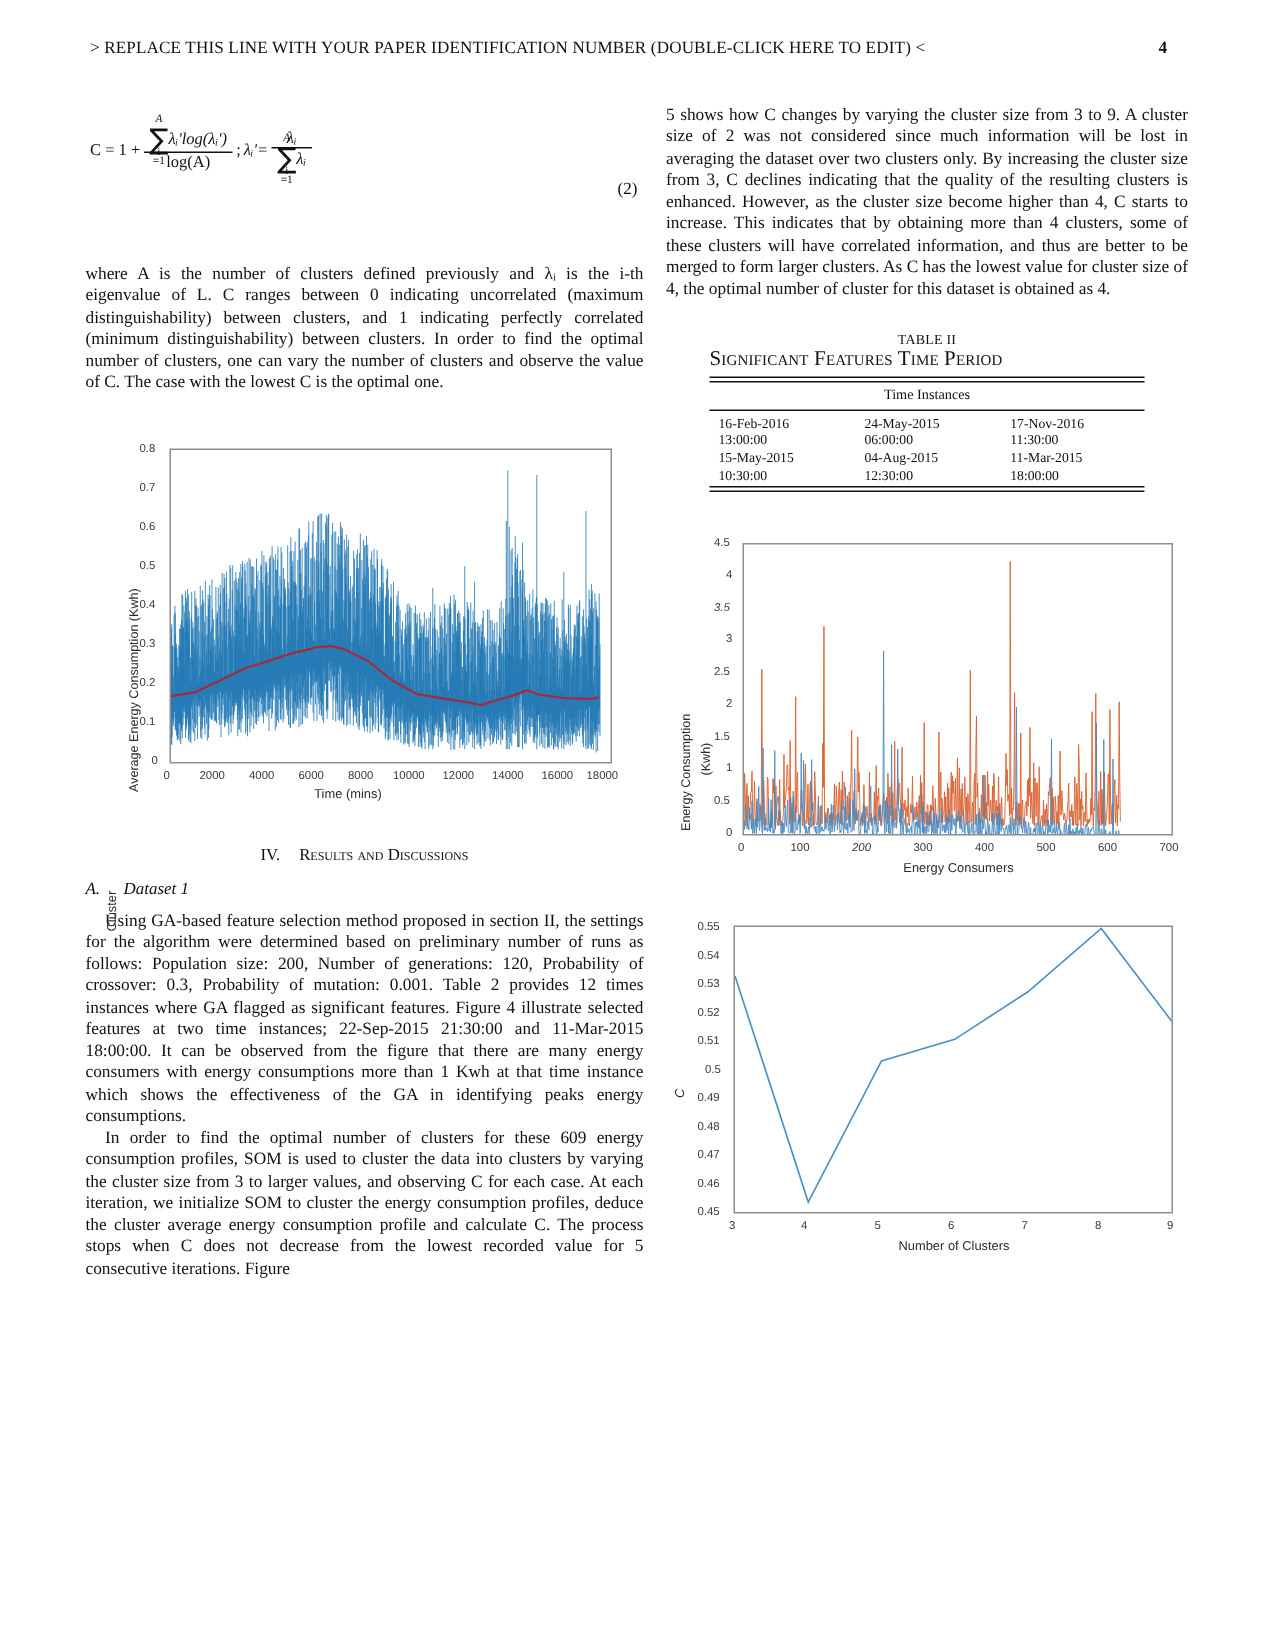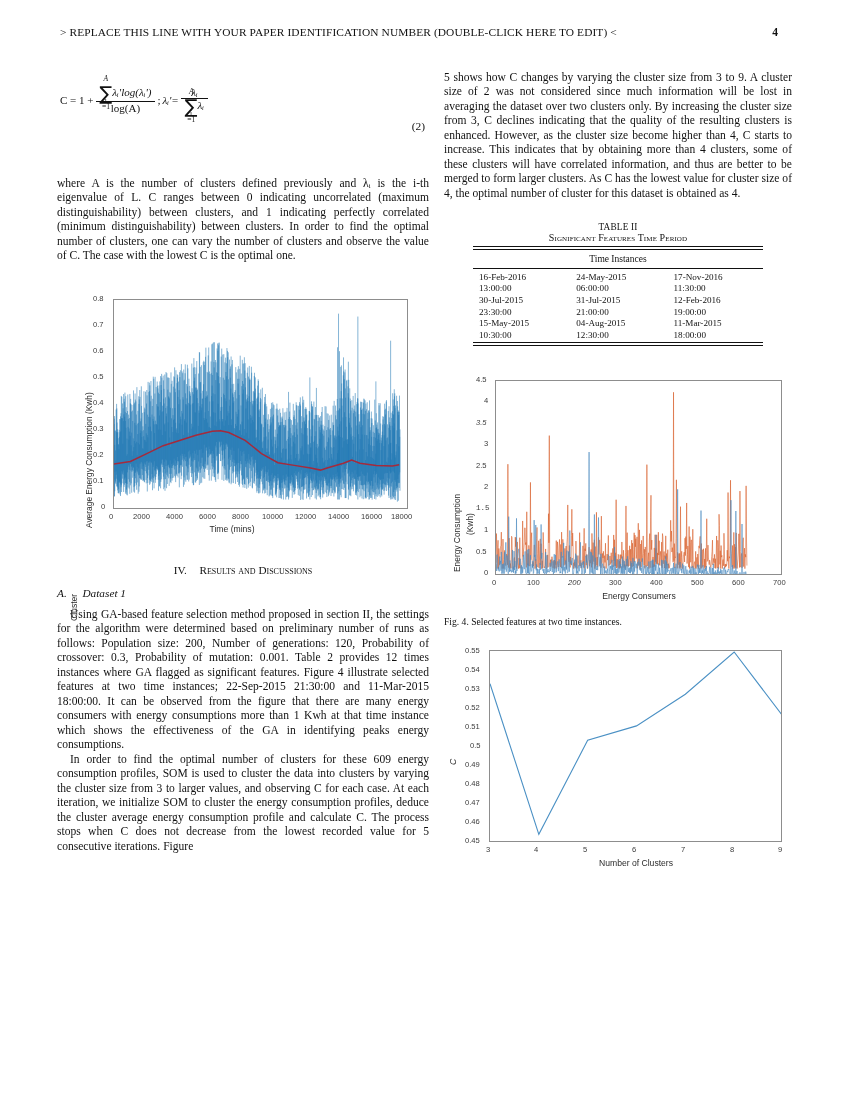--- a/index.html
+++ b/index.html
@@ -76,21 +76,21 @@
   }
   .ax-title.rot{transform-origin:0 0;transform:rotate(-90deg);}
 
   
   .tbl-wrap{position:relative;width:290px;margin:0 auto;}
   .tbl-title{
     text-align:center;font-size:9.3px;font-family:"Liberation Serif",serif;
     letter-spacing:.15px;
   }
   .tbl-sub{
-    text-align:center;font-size:10px;font-family:"Liberation Serif",serif;
+    text-align:left;font-size:14px;font-family:"Liberation Serif",serif;
     font-variant:small-caps;letter-spacing:.1px;margin-top:0px;
   }
   table.t2{
     border-collapse:collapse;width:100%;margin-top:3px;
     font-family:"Liberation Serif",serif;font-size:9.2px;
   }
   table.t2 td{
     padding:0 0 0 6px;vertical-align:top;line-height:1.26;font-size:9.15px;
     white-space:nowrap;
   }
@@ -211,34 +211,20 @@
                 <span class="cellline">24-May-2015</span>
                 <span class="cellline">06:00:00</span>
               </td>
               <td>
                 <span class="cellline">17-Nov-2016</span>
                 <span class="cellline">11:30:00</span>
               </td>
             </tr>
             <tr>
               <td>
-                <span class="cellline">30-Jul-2015</span>
-                <span class="cellline">23:30:00</span>
-              </td>
-              <td>
-                <span class="cellline">31-Jul-2015</span>
-                <span class="cellline">21:00:00</span>
-              </td>
-              <td>
-                <span class="cellline">12-Feb-2016</span>
-                <span class="cellline">19:00:00</span>
-              </td>
-            </tr>
-            <tr>
-              <td>
                 <span class="cellline">15-May-2015</span>
                 <span class="cellline">10:30:00</span>
               </td>
               <td>
                 <span class="cellline">04-Aug-2015</span>
                 <span class="cellline">12:30:00</span>
               </td>
               <td>
                 <span class="cellline">11-Mar-2015</span>
                 <span class="cellline">18:00:00</span>
@@ -253,21 +239,21 @@
     <div class="figbox" style="height:240px;margin-top:26px;">
       <div class="ax-title rot" style="left:8px;top:200px;font-size:8.4px;">Energy Consumption</div>
       <div class="ax-title rot" style="left:21px;top:163px;font-size:8.4px;">(Kwh)</div>
 
       <div class="tick-lbl" style="left:32px;top:3px;">4.5</div>
       <div class="tick-lbl" style="left:40px;top:24px;">4</div>
       <div class="tick-lbl" style="left:32px;top:46px;font-style:italic;">3.5</div>
       <div class="tick-lbl" style="left:40px;top:67px;">3</div>
       <div class="tick-lbl" style="left:32px;top:89px;">2.5</div>
       <div class="tick-lbl" style="left:40px;top:110px;">2</div>
-      <div class="tick-lbl" style="left:32px;top:132px;font-family:Liberation Mono, monospace;">1.5</div>
+      <div class="tick-lbl" style="left:32px;top:132px;">1.5</div>
       <div class="tick-lbl" style="left:40px;top:153px;">1</div>
       <div class="tick-lbl" style="left:32px;top:175px;">0.5</div>
       <div class="tick-lbl" style="left:40px;top:196px;">0</div>
 
       <div class="axis-frame" style="left:51px;top:8px;width:287px;height:195px;overflow:hidden;">
         <svg width="287" height="195" viewBox="0 0 287 195" preserveAspectRatio="none">
           <path id="f4orange" stroke="#d95f2b" stroke-width="0.6" fill="none" d="M0.00 181.60 L0.41 152.56 L0.82 165.84 L1.23 187.57 L1.64 166.53 L2.05 159.30 L2.46 187.62 L2.87 167.47 L3.28 180.84 L3.69 184.13 L4.10 174.64 L4.51 165.44 L4.92 165.00 L5.33 151.12 L5.74 176.30 L6.15 187.63 L6.56 180.95 L6.97 158.09 L7.38 178.27 L7.79 187.63 L8.20 181.77 L8.61 169.42 L9.02 180.95 L9.43 181.97 L9.84 184.63 L10.25 179.25 L10.66 172.97 L11.07 177.01 L11.48 183.84 L11.89 83.20 L12.30 183.34 L12.71 186.66 L13.12 157.10 L13.53 171.85 L13.94 187.63 L14.35 182.48 L14.76 186.46 L15.17 187.19 L15.58 155.24 L15.99 156.67 L16.40 181.66 L16.81 187.44 L17.22 187.60 L17.63 187.57 L18.04 177.93 L18.45 176.49 L18.86 186.17 L19.27 156.14 L19.68 165.70 L20.09 156.60 L20.50 187.60 L20.91 176.08 L21.32 160.92 L21.73 181.73 L22.14 184.27 L22.55 187.62 L22.96 176.86 L23.37 187.23 L23.78 156.67 L24.19 183.38 L24.60 186.87 L25.01 187.49 L25.42 185.38 L25.83 184.11 L26.24 179.53 L26.65 139.96 L27.06 175.51 L27.47 170.63 L27.88 166.89 L28.29 161.71 L28.70 146.89 L29.11 146.93 L29.52 163.67 L29.93 161.51 L30.34 186.46 L30.75 130.79 L31.16 179.97 L31.57 184.24 L31.98 172.48 L32.39 184.81 L32.80 164.39 L33.21 169.06 L33.62 185.10 L34.03 185.05 L34.44 101.40 L34.85 178.76 L35.26 157.88 L35.67 151.71 L36.08 177.50 L36.49 185.81 L36.90 181.34 L37.31 185.05 L37.72 183.99 L38.13 164.05 L38.54 163.96 L38.95 187.61 L39.36 182.78 L39.77 178.29 L40.18 187.45 L40.59 157.38 L41.00 146.47 L41.41 172.11 L41.82 186.07 L42.23 181.80 L42.64 159.76 L43.05 187.04 L43.46 179.12 L43.87 165.52 L44.28 157.87 L44.69 184.12 L45.10 162.73 L45.51 187.59 L45.92 187.36 L46.33 179.74 L46.74 187.02 L47.15 151.42 L47.56 163.92 L47.97 185.18 L48.38 186.93 L48.79 185.41 L49.20 184.89 L49.61 167.93 L50.02 187.11 L50.43 187.33 L50.84 187.47 L51.25 186.50 L51.66 173.86 L52.07 186.24 L52.48 132.71 L52.89 161.84 L53.30 54.60 L53.71 182.29 L54.12 185.71 L54.53 178.70 L54.94 185.59 L55.35 182.04 L55.76 175.87 L56.17 175.74 L56.58 179.85 L56.99 186.83 L57.40 184.51 L57.81 179.26 L58.22 187.63 L58.63 179.01 L59.04 187.38 L59.45 180.35 L59.86 183.72 L60.27 159.59 L60.68 187.54 L61.09 182.01 L61.50 160.86 L61.91 169.56 L62.32 185.97 L62.73 184.21 L63.14 165.03 L63.55 158.43 L63.96 177.70 L64.37 186.02 L64.78 163.38 L65.19 186.20 L65.60 151.11 L66.01 176.73 L66.42 174.67 L66.83 158.31 L67.24 165.29 L67.65 169.39 L68.06 184.43 L68.47 180.36 L68.88 167.42 L69.29 183.51 L69.70 176.29 L70.11 165.02 L70.52 187.46 L70.93 162.91 L71.34 156.39 L71.75 123.93 L72.16 169.70 L72.57 176.76 L72.98 180.84 L73.39 164.54 L73.80 183.90 L74.21 186.40 L74.62 175.99 L75.03 183.79 L75.44 154.53 L75.85 128.27 L76.26 165.07 L76.67 151.99 L77.08 166.09 L77.49 187.63 L77.90 181.89 L78.31 184.70 L78.72 180.81 L79.13 186.25 L79.54 185.23 L79.95 160.06 L80.36 180.57 L80.77 185.25 L81.18 187.41 L81.59 177.93 L82.00 174.59 L82.41 181.29 L82.82 182.39 L83.23 185.15 L83.64 151.66 L84.05 183.61 L84.46 184.96 L84.87 179.29 L85.28 187.26 L85.69 183.37 L86.10 183.51 L86.51 183.66 L86.92 164.84 L87.33 183.22 L87.74 171.84 L88.15 147.33 L88.56 187.55 L88.97 167.77 L89.38 169.91 L89.79 162.39 L90.20 184.14 L90.61 173.59 L91.02 184.40 L91.43 187.61 L91.84 187.39 L92.25 173.92 L92.66 173.03 L93.07 166.14 L93.48 185.24 L93.89 179.10 L94.30 182.12 L94.71 177.91 L95.12 168.39 L95.53 186.36 L95.94 152.43 L96.35 166.94 L96.76 183.31 L97.17 161.64 L97.58 179.81 L97.99 180.74 L98.40 158.77 L98.81 187.63 L99.22 165.52 L99.63 184.96 L100.04 185.47 L100.45 131.30 L100.86 184.13 L101.27 176.03 L101.68 185.72 L102.09 167.22 L102.50 156.19 L102.91 173.48 L103.32 159.32 L103.73 158.90 L104.14 170.27 L104.55 174.28 L104.96 186.89 L105.37 135.12 L105.78 182.50 L106.19 181.15 L106.60 172.43 L107.01 177.03 L107.42 170.31 L107.83 187.04 L108.24 178.63 L108.65 174.65 L109.06 181.43 L109.47 162.23 L109.88 187.34 L110.29 187.41 L110.70 180.19 L111.11 173.06 L111.52 179.12 L111.93 174.10 L112.34 154.45 L112.75 184.50 L113.16 183.28 L113.57 183.51 L113.98 174.97 L114.39 180.92 L114.80 183.52 L115.21 171.72 L115.62 181.69 L116.03 179.95 L116.44 173.48 L116.85 167.37 L117.26 185.82 L117.67 153.94 L118.08 179.75 L118.49 158.77 L118.90 184.77 L119.31 171.79 L119.72 184.98 L120.13 118.73 L120.54 187.04 L120.95 178.16 L121.36 178.33 L121.77 186.62 L122.18 173.32 L122.59 174.04 L123.00 187.44 L123.41 180.21 L123.82 187.38 L124.23 173.63 L124.64 186.71 L125.05 173.73 L125.46 177.43 L125.87 160.98 L126.28 174.14 L126.69 182.66 L127.10 186.60 L127.51 169.24 L127.92 178.77 L128.33 185.33 L128.74 183.18 L129.15 187.63 L129.56 171.37 L129.97 124.95 L130.38 185.25 L130.79 170.36 L131.20 151.67 L131.61 185.21 L132.02 169.15 L132.43 185.51 L132.84 178.52 L133.25 178.29 L133.66 164.77 L134.07 184.91 L134.48 168.19 L134.89 187.61 L135.30 179.92 L135.71 159.14 L136.12 185.92 L136.53 162.21 L136.94 181.19 L137.35 185.05 L137.76 168.67 L138.17 151.78 L138.58 180.90 L138.99 154.12 L139.40 165.84 L139.81 157.67 L140.22 177.49 L140.63 173.90 L141.04 155.83 L141.45 187.36 L141.86 184.01 L142.27 142.24 L142.68 181.92 L143.09 184.05 L143.50 148.87 L143.91 187.63 L144.32 173.91 L144.73 163.00 L145.14 185.97 L145.55 159.34 L145.96 180.75 L146.37 177.69 L146.78 172.04 L147.19 154.95 L147.60 172.72 L148.01 184.11 L148.42 168.26 L148.83 187.34 L149.24 165.92 L149.65 171.64 L150.06 185.64 L150.47 171.96 L150.88 83.63 L151.29 185.22 L151.70 184.25 L152.11 175.56 L152.52 171.78 L152.93 187.62 L153.34 158.97 L153.75 152.62 L154.16 186.67 L154.57 136.85 L154.98 114.25 L155.39 168.54 L155.80 159.05 L156.21 186.66 L156.62 184.45 L157.03 175.97 L157.44 185.92 L157.85 184.72 L158.26 166.90 L158.67 185.62 L159.08 153.75 L159.49 180.75 L159.90 167.40 L160.31 182.63 L160.72 153.81 L161.13 182.82 L161.54 171.90 L161.95 183.56 L162.36 151.21 L162.77 174.05 L163.18 159.76 L163.59 184.33 L164.00 175.73 L164.41 170.39 L164.82 178.16 L165.23 184.76 L165.64 161.11 L166.05 186.83 L166.46 152.58 L166.87 155.89 L167.28 182.81 L167.69 176.35 L168.10 170.52 L168.51 186.98 L168.92 174.54 L169.33 177.56 L169.74 154.85 L170.15 187.63 L170.56 172.51 L170.97 184.25 L171.38 178.82 L171.79 168.69 L172.20 187.15 L172.61 182.65 L173.02 187.37 L173.43 186.78 L173.84 183.61 L174.25 166.62 L174.66 139.28 L175.07 160.47 L175.48 150.00 L175.89 171.06 L176.30 166.65 L176.71 170.17 L177.12 181.22 L177.53 11.27 L177.94 179.61 L178.35 162.59 L178.76 187.00 L179.17 175.79 L179.58 176.64 L179.99 157.67 L180.40 98.80 L180.81 170.57 L181.22 187.30 L181.63 171.43 L182.04 182.81 L182.45 183.65 L182.86 172.53 L183.27 187.40 L183.68 172.42 L184.09 186.20 L184.50 125.67 L184.91 187.62 L185.32 176.44 L185.73 170.28 L186.14 185.86 L186.55 187.56 L186.96 184.16 L187.37 173.87 L187.78 173.52 L188.19 171.12 L188.60 180.97 L189.01 157.18 L189.42 174.62 L189.83 155.63 L190.24 167.86 L190.65 121.97 L191.06 182.55 L191.47 173.57 L191.88 164.96 L192.29 180.96 L192.70 186.13 L193.11 145.49 L193.52 187.58 L193.93 155.64 L194.34 161.68 L194.75 181.28 L195.16 158.96 L195.57 158.98 L195.98 187.01 L196.39 178.76 L196.80 148.20 L197.21 184.31 L197.62 186.80 L198.03 183.69 L198.44 181.29 L198.85 180.59 L199.26 187.44 L199.67 170.36 L200.08 187.63 L200.49 178.83 L200.90 176.35 L201.31 185.69 L201.72 173.05 L202.13 179.42 L202.54 187.59 L202.95 164.85 L203.36 167.23 L203.77 159.22 L204.18 155.33 L204.59 185.25 L205.00 187.58 L205.41 162.52 L205.82 186.77 L206.23 168.67 L206.64 185.64 L207.05 185.14 L207.46 167.73 L207.87 173.08 L208.28 187.63 L208.69 178.01 L209.10 186.05 L209.51 167.38 L209.92 187.43 L210.33 169.84 L210.74 137.74 L211.15 180.46 L211.56 179.24 L211.97 164.11 L212.38 176.05 L212.79 180.48 L213.20 183.66 L213.61 179.12 L214.02 181.25 L214.43 185.85 L214.84 186.52 L215.25 183.25 L215.66 175.74 L216.07 170.67 L216.48 159.14 L216.89 183.98 L217.30 177.42 L217.71 180.32 L218.12 181.73 L218.53 173.39 L218.94 187.07 L219.35 177.72 L219.76 187.52 L220.17 176.48 L220.58 154.97 L220.99 185.11 L221.40 187.21 L221.81 159.28 L222.22 166.78 L222.63 187.62 L223.04 133.26 L223.45 144.73 L223.86 183.45 L224.27 169.73 L224.68 187.63 L225.09 164.54 L225.50 176.13 L225.91 174.40 L226.32 187.50 L226.73 179.92 L227.14 178.50 L227.55 184.79 L227.96 152.25 L228.37 168.46 L228.78 187.46 L229.19 183.18 L229.60 186.00 L230.01 182.95 L230.42 185.16 L230.83 183.14 L231.24 169.16 L231.65 180.24 L232.06 111.52 L232.47 178.92 L232.88 187.61 L233.29 175.60 L233.70 177.19 L234.11 161.22 L234.52 99.23 L234.93 168.41 L235.34 172.76 L235.75 181.00 L236.16 185.94 L236.57 164.49 L236.98 187.59 L237.39 184.04 L237.80 151.40 L238.21 187.50 L238.62 163.19 L239.03 186.30 L239.44 166.05 L239.85 187.20 L240.26 151.90 L240.67 177.93 L241.08 187.58 L241.49 182.97 L241.90 178.15 L242.31 170.93 L242.72 152.99 L243.13 152.78 L243.54 186.49 L243.95 110.07 L244.36 170.64 L244.77 186.20 L245.18 175.83 L245.59 172.42 L246.00 186.83 L246.41 183.47 L246.82 162.02 L247.23 156.74 L247.64 185.60 L248.05 177.73 L248.46 167.14 L248.87 187.63 L249.28 173.30 L249.69 176.14 L250.10 104.87 L250.51 157.97 L250.92 184.55 "></path>
           <path id="f4blue" stroke="#4a89c0" stroke-width="0.6" fill="none" d="M0.00 183.18 L0.41 190.00 L0.82 174.22 L1.23 173.50 L1.64 180.10 L2.05 189.50 L2.46 185.99 L2.87 188.25 L3.28 190.38 L3.69 175.60 L4.10 182.79 L4.51 179.83 L4.92 189.69 L5.33 170.90 L5.74 192.67 L6.15 190.49 L6.56 183.12 L6.97 192.65 L7.38 186.01 L7.79 182.52 L8.20 192.66 L8.61 171.20 L9.02 188.63 L9.43 179.79 L9.84 161.33 L10.25 190.70 L10.66 187.62 L11.07 174.44 L11.48 181.27 L11.89 189.42 L12.30 192.84 L12.71 135.63 L13.12 170.33 L13.53 190.88 L13.94 179.42 L14.35 190.27 L14.76 188.78 L15.17 189.48 L15.58 191.42 L15.99 187.48 L16.40 168.95 L16.81 190.94 L17.22 185.58 L17.63 191.84 L18.04 170.08 L18.45 189.00 L18.86 180.00 L19.27 192.78 L19.68 189.89 L20.09 192.36 L20.50 137.37 L20.91 190.02 L21.32 183.01 L21.73 176.27 L22.14 172.58 L22.55 168.27 L22.96 167.77 L23.37 176.27 L23.78 184.18 L24.19 177.78 L24.60 192.87 L25.01 192.50 L25.42 184.22 L25.83 192.86 L26.24 185.65 L26.65 191.80 L27.06 188.12 L27.47 173.87 L27.88 185.25 L28.29 188.16 L28.70 178.83 L29.11 170.35 L29.52 191.67 L29.93 192.04 L30.34 192.83 L30.75 192.08 L31.16 168.68 L31.57 192.22 L31.98 182.68 L32.39 192.52 L32.80 167.99 L33.21 191.29 L33.62 192.86 L34.03 190.84 L34.44 174.17 L34.85 188.47 L35.26 190.42 L35.67 189.70 L36.08 183.22 L36.49 186.72 L36.90 179.86 L37.31 192.62 L37.72 191.29 L38.13 139.10 L38.54 175.82 L38.95 173.86 L39.36 179.76 L39.77 143.99 L40.18 189.30 L40.59 183.45 L41.00 192.91 L41.41 187.87 L41.82 192.30 L42.23 192.59 L42.64 190.63 L43.05 188.10 L43.46 192.91 L43.87 181.93 L44.28 182.73 L44.69 188.77 L45.10 143.43 L45.51 177.59 L45.92 171.92 L46.33 182.54 L46.74 189.52 L47.15 188.73 L47.56 191.92 L47.97 187.83 L48.38 192.96 L48.79 192.43 L49.20 192.05 L49.61 171.08 L50.02 192.83 L50.43 192.96 L50.84 174.25 L51.25 191.48 L51.66 189.71 L52.07 188.20 L52.48 191.02 L52.89 190.47 L53.30 191.32 L53.71 188.23 L54.12 181.80 L54.53 190.05 L54.94 188.50 L55.35 185.44 L55.76 178.47 L56.17 190.99 L56.58 189.71 L56.99 180.33 L57.40 193.00 L57.81 189.82 L58.22 173.20 L58.63 191.74 L59.04 189.45 L59.45 173.86 L59.86 182.64 L60.27 191.31 L60.68 186.46 L61.09 185.32 L61.50 181.89 L61.91 180.23 L62.32 190.17 L62.73 184.58 L63.14 178.35 L63.55 182.15 L63.96 192.26 L64.37 190.68 L64.78 191.88 L65.19 170.85 L65.60 187.15 L66.01 185.85 L66.42 192.88 L66.83 174.86 L67.24 189.29 L67.65 161.85 L68.06 190.44 L68.47 188.19 L68.88 185.82 L69.29 192.54 L69.70 179.59 L70.11 184.04 L70.52 188.61 L70.93 169.59 L71.34 191.89 L71.75 191.56 L72.16 190.84 L72.57 170.47 L72.98 183.84 L73.39 190.66 L73.80 149.50 L74.21 181.97 L74.62 182.62 L75.03 179.69 L75.44 184.20 L75.85 179.03 L76.26 176.98 L76.67 192.93 L77.08 193.10 L77.49 193.11 L77.90 188.77 L78.31 182.43 L78.72 178.55 L79.13 187.36 L79.54 172.65 L79.95 174.44 L80.36 192.74 L80.77 174.55 L81.18 191.92 L81.59 190.28 L82.00 192.84 L82.41 184.48 L82.82 184.69 L83.23 190.31 L83.64 178.75 L84.05 174.13 L84.46 161.27 L84.87 186.71 L85.28 181.72 L85.69 193.14 L86.10 193.04 L86.51 191.84 L86.92 180.85 L87.33 186.60 L87.74 180.05 L88.15 193.04 L88.56 192.24 L88.97 187.69 L89.38 191.82 L89.79 174.78 L90.20 176.85 L90.61 181.43 L91.02 173.59 L91.43 187.25 L91.84 180.87 L92.25 179.48 L92.66 173.82 L93.07 71.07 L93.48 183.64 L93.89 193.15 L94.30 170.69 L94.71 183.26 L95.12 191.56 L95.53 171.49 L95.94 174.90 L96.35 192.51 L96.76 174.54 L97.17 192.71 L97.58 193.04 L97.99 188.21 L98.40 133.47 L98.81 193.22 L99.22 193.19 L99.63 176.62 L100.04 187.07 L100.45 188.97 L100.86 185.47 L101.27 185.21 L101.68 189.18 L102.09 183.20 L102.50 136.50 L102.91 174.89 L103.32 177.81 L103.73 185.30 L104.14 176.18 L104.55 193.02 L104.96 172.84 L105.37 182.64 L105.78 190.56 L106.19 193.29 L106.60 182.56 L107.01 184.37 L107.42 186.38 L107.83 187.56 L108.24 192.86 L108.65 185.51 L109.06 191.92 L109.47 190.77 L109.88 189.50 L110.29 192.68 L110.70 190.51 L111.11 189.09 L111.52 187.71 L111.93 192.77 L112.34 173.66 L112.75 175.59 L113.16 184.39 L113.57 190.54 L113.98 193.35 L114.39 185.20 L114.80 187.55 L115.21 184.49 L115.62 193.13 L116.03 178.84 L116.44 188.95 L116.85 184.22 L117.26 193.37 L117.67 192.55 L118.08 180.05 L118.49 165.98 L118.90 192.05 L119.31 174.90 L119.72 192.66 L120.13 187.89 L120.54 193.40 L120.95 189.43 L121.36 187.60 L121.77 192.81 L122.18 178.80 L122.59 191.42 L123.00 191.62 L123.41 189.72 L123.82 178.09 L124.23 185.84 L124.64 183.02 L125.05 193.30 L125.46 185.38 L125.87 191.96 L126.28 175.52 L126.69 193.29 L127.10 178.89 L127.51 189.30 L127.92 192.76 L128.33 180.13 L128.74 192.78 L129.15 184.33 L129.56 189.06 L129.97 182.34 L130.38 177.98 L130.79 193.13 L131.20 191.40 L131.61 175.28 L132.02 183.53 L132.43 191.02 L132.84 187.30 L133.25 186.96 L133.66 191.99 L134.07 186.66 L134.48 192.29 L134.89 180.22 L135.30 190.67 L135.71 182.02 L136.12 188.88 L136.53 193.53 L136.94 176.86 L137.35 184.06 L137.76 192.96 L138.17 180.41 L138.58 190.59 L138.99 180.23 L139.40 182.45 L139.81 186.25 L140.22 187.22 L140.63 182.67 L141.04 193.34 L141.45 192.13 L141.86 180.82 L142.27 184.74 L142.68 179.81 L143.09 177.74 L143.50 183.34 L143.91 189.14 L144.32 180.71 L144.73 189.72 L145.14 186.67 L145.55 192.01 L145.96 191.54 L146.37 177.32 L146.78 184.06 L147.19 193.60 L147.60 187.52 L148.01 184.46 L148.42 185.70 L148.83 186.42 L149.24 192.35 L149.65 192.88 L150.06 184.45 L150.47 193.30 L150.88 191.10 L151.29 190.80 L151.70 185.79 L152.11 192.29 L152.52 192.57 L152.93 180.49 L153.34 193.31 L153.75 191.33 L154.16 191.83 L154.57 191.80 L154.98 180.01 L155.39 191.74 L155.80 193.13 L156.21 178.87 L156.62 193.09 L157.03 178.69 L157.44 193.37 L157.85 183.40 L158.26 193.68 L158.67 192.94 L159.08 184.18 L159.49 189.62 L159.90 153.83 L160.31 182.42 L160.72 187.89 L161.13 193.58 L161.54 191.26 L161.95 193.63 L162.36 182.41 L162.77 185.78 L163.18 192.79 L163.59 186.79 L164.00 193.11 L164.41 192.86 L164.82 193.75 L165.23 191.90 L165.64 178.82 L166.05 190.65 L166.46 193.78 L166.87 179.30 L167.28 188.60 L167.69 193.78 L168.10 193.80 L168.51 193.46 L168.92 179.23 L169.33 193.05 L169.74 175.32 L170.15 193.80 L170.56 180.52 L170.97 183.69 L171.38 191.33 L171.79 182.93 L172.20 188.66 L172.61 189.68 L173.02 189.15 L173.43 191.91 L173.84 193.10 L174.25 188.79 L174.66 189.42 L175.07 187.10 L175.48 192.10 L175.89 193.86 L176.30 187.14 L176.71 186.81 L177.12 192.13 L177.53 181.90 L177.94 193.87 L178.35 188.83 L178.76 186.55 L179.17 185.83 L179.58 193.91 L179.99 182.66 L180.40 189.65 L180.81 191.00 L181.22 193.75 L181.63 108.33 L182.04 182.53 L182.45 193.39 L182.86 191.13 L183.27 190.35 L183.68 182.09 L184.09 181.06 L184.50 183.80 L184.91 189.41 L185.32 187.93 L185.73 192.19 L186.14 186.01 L186.55 182.61 L186.96 189.88 L187.37 192.56 L187.78 184.36 L188.19 188.36 L188.60 193.99 L189.01 192.76 L189.42 187.74 L189.83 185.12 L190.24 192.86 L190.65 193.61 L191.06 188.67 L191.47 193.94 L191.88 193.94 L192.29 193.95 L192.70 192.69 L193.11 189.70 L193.52 191.69 L193.93 188.43 L194.34 193.37 L194.75 185.64 L195.16 185.89 L195.57 192.68 L195.98 192.76 L196.39 184.90 L196.80 186.73 L197.21 193.10 L197.62 186.70 L198.03 194.09 L198.44 194.02 L198.85 187.31 L199.26 188.33 L199.67 193.76 L200.08 191.32 L200.49 194.11 L200.90 193.18 L201.31 183.57 L201.72 185.49 L202.13 188.62 L202.54 193.63 L202.95 183.83 L203.36 191.85 L203.77 187.21 L204.18 191.99 L204.59 184.14 L205.00 129.57 L205.41 193.87 L205.82 191.99 L206.23 189.42 L206.64 192.06 L207.05 184.27 L207.46 193.51 L207.87 191.64 L208.28 187.93 L208.69 192.07 L209.10 193.54 L209.51 186.80 L209.92 190.00 L210.33 185.00 L210.74 193.85 L211.15 190.30 L211.56 193.63 L211.97 193.15 L212.38 192.90 L212.79 191.91 L213.20 191.55 L213.61 185.80 L214.02 193.73 L214.43 194.10 L214.84 186.60 L215.25 191.10 L215.66 192.68 L216.07 193.35 L216.48 187.06 L216.89 194.26 L217.30 182.78 L217.71 194.04 L218.12 191.07 L218.53 194.25 L218.94 192.17 L219.35 189.53 L219.76 193.16 L220.17 191.47 L220.58 194.33 L220.99 193.67 L221.40 188.67 L221.81 192.86 L222.22 186.40 L222.63 192.26 L223.04 191.16 L223.45 194.21 L223.86 190.20 L224.27 192.13 L224.68 187.90 L225.09 194.11 L225.50 194.28 L225.91 189.07 L226.32 193.85 L226.73 193.88 L227.14 194.14 L227.55 187.42 L227.96 187.62 L228.37 186.22 L228.78 191.38 L229.19 194.42 L229.60 188.69 L230.01 191.81 L230.42 194.44 L230.83 192.38 L231.24 189.90 L231.65 190.75 L232.06 188.56 L232.47 189.03 L232.88 188.03 L233.29 191.11 L233.70 192.65 L234.11 194.41 L234.52 193.28 L234.93 119.17 L235.34 194.26 L235.75 194.44 L236.16 194.49 L236.57 184.16 L236.98 190.55 L237.39 193.10 L237.80 194.48 L238.21 189.46 L238.62 192.29 L239.03 192.17 L239.44 194.12 L239.85 130.00 L240.26 194.41 L240.67 192.51 L241.08 190.03 L241.49 194.54 L241.90 194.37 L242.31 193.21 L242.72 192.70 L243.13 194.58 L243.54 193.98 L243.95 191.24 L244.36 194.55 L244.77 192.85 L245.18 193.37 L245.59 194.61 L246.00 143.00 L246.41 194.45 L246.82 193.93 L247.23 194.21 L247.64 193.56 L248.05 190.88 L248.46 194.43 L248.87 193.12 L249.28 194.48 L249.69 190.62 L250.10 192.45 L250.51 194.37 L250.92 194.67 "></path>
         </svg>
       </div>
@@ -277,21 +263,20 @@
       <div class="tick-lbl" style="left:124px;top:206px;font-style:italic;">200</div>
       <div class="tick-lbl" style="left:165px;top:206px;">300</div>
       <div class="tick-lbl" style="left:206px;top:206px;">400</div>
       <div class="tick-lbl" style="left:247px;top:206px;text-align:center;">500</div>
       <div class="tick-lbl" style="left:288px;top:206px;text-align:right;">600</div>
       <div class="tick-lbl" style="left:329px;top:206px;">700</div>
 
       <div class="ax-title" style="left:195px;top:219px;transform:translateX(-50%);">Energy Consumers</div>
     </div>
 
-    <div class="fig-cap" style="margin-top:4px;">Fig. 4. Selected features at two time instances.</div>
 
     <div class="figbox" style="height:245px;margin-top:14px;">
       <div class="ax-title rot" style="left:4px;top:124px;font-size:8.6px;font-style:italic;">C</div>
 
       <div class="tick-lbl" style="left:21px;top:5px;">0.55</div>
       <div class="tick-lbl" style="left:21px;top:24px;">0.54</div>
       <div class="tick-lbl" style="left:21px;top:43px;">0.53</div>
       <div class="tick-lbl" style="left:21px;top:62px;">0.52</div>
       <div class="tick-lbl" style="left:21px;top:81px;">0.51</div>
       <div class="tick-lbl" style="left:26px;top:100px;">0.5</div>

